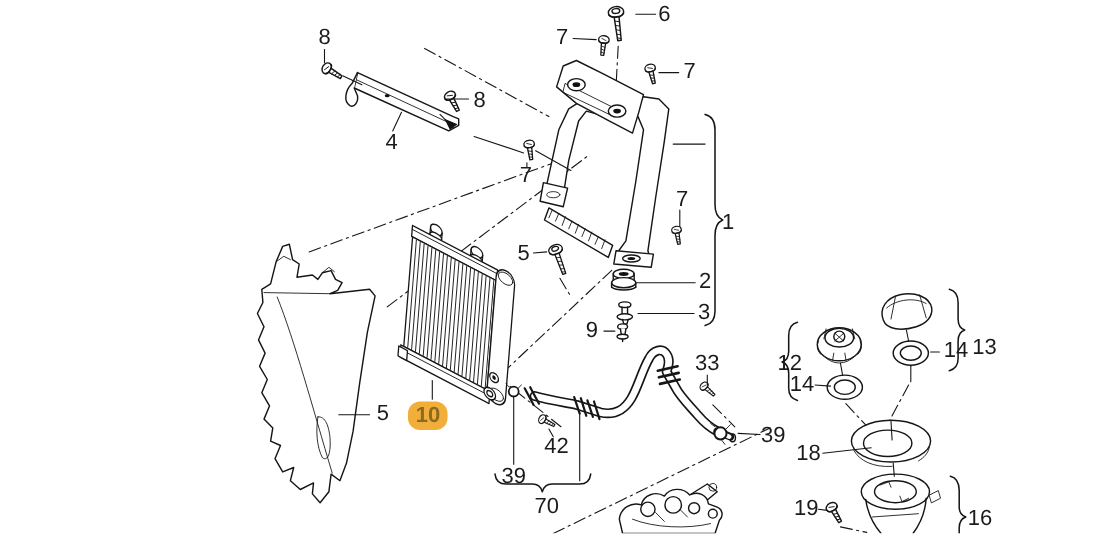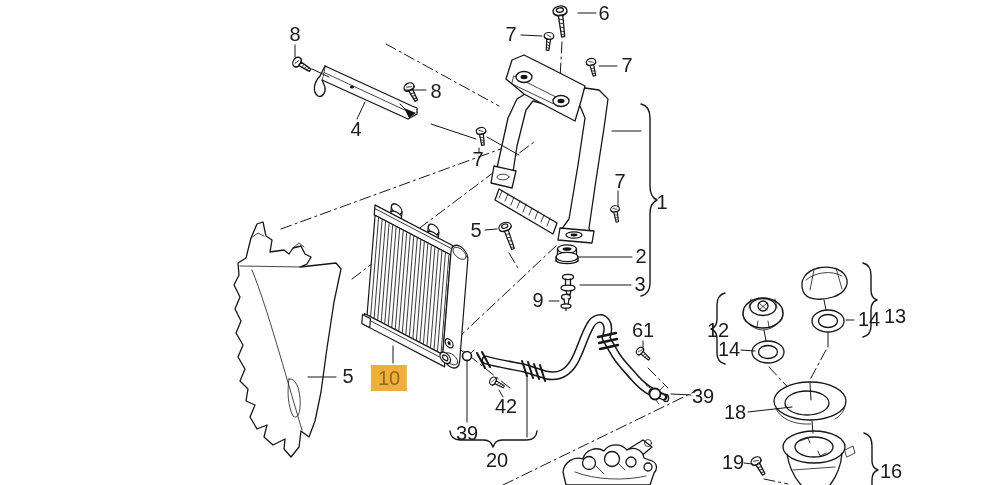--- a/index.html
+++ b/index.html
@@ -1,21 +1,21 @@
 <!DOCTYPE html>
 <html><head>
 <meta charset="utf-8">
 <style>
   html,body{margin:0;padding:0;background:#fff;}
   .stage{position:relative;width:1000px;height:485px;background:#fff;overflow:hidden;
          font-family:"Liberation Sans", sans-serif;}
   .stage svg{position:absolute;left:0;top:0;}
   .callout{position:absolute;transform:translate(-50%,-50%);font-size:20px;line-height:1;
            color:#1b1b1b;white-space:nowrap;user-select:none;cursor:pointer;}
-  .callout.highlight{padding:3px 7px;border-radius:0;font-weight:400;}
+  .callout.highlight{padding:3px 7px;border-radius:11px;font-weight:700;}
   
   .art{stroke:#161616;stroke-width:1.3;fill:none;stroke-linecap:round;stroke-linejoin:round;}
   .art .thin{stroke-width:0.8;}
   .art .cdash{stroke-width:1;stroke-dasharray:11 4 2 4;}
   .art .lead{stroke-width:1;}
   .art .fw{fill:#fff;}
   .art .fd{fill:#111;stroke:none;}
 </style>
 </head>
 <body>
@@ -291,26 +291,26 @@
 <span class="callout" style="left:627px;top:65px">7</span>
 <span class="callout" style="left:478px;top:159px">7</span>
 <span class="callout" style="left:662px;top:202px">1</span>
 <span class="callout" style="left:620px;top:181px">7</span>
 <span class="callout" style="left:476px;top:230px">5</span>
 <span class="callout" style="left:641px;top:256px">2</span>
 <span class="callout" style="left:640px;top:284px">3</span>
 <span class="callout" style="left:538px;top:300px">9</span>
 <span class="callout highlight" style="left: 389px; top: 378px; background: rgb(242, 174, 59); color: rgb(138, 107, 31);">10</span>
 <span class="callout" style="left:348px;top:376px">5</span>
-<span class="callout" style="left:643px;top:330px">61</span>
+<span class="callout" style="left:643px;top:330px">33</span>
 <span class="callout" style="left:718px;top:330px">12</span>
 <span class="callout" style="left:729px;top:349px">14</span>
 <span class="callout" style="left:895px;top:316px">13</span>
 <span class="callout" style="left:869px;top:319px">14</span>
 <span class="callout" style="left:703px;top:396px">39</span>
 <span class="callout" style="left:735px;top:412px">18</span>
 <span class="callout" style="left:506px;top:406px">42</span>
 <span class="callout" style="left:467px;top:433px">39</span>
-<span class="callout" style="left:497px;top:460px">20</span>
+<span class="callout" style="left:497px;top:460px">70</span>
 <span class="callout" style="left:733px;top:462px">19</span>
 <span class="callout" style="left:891px;top:471px">16</span>
 
 </div>
 
 </body></html>

